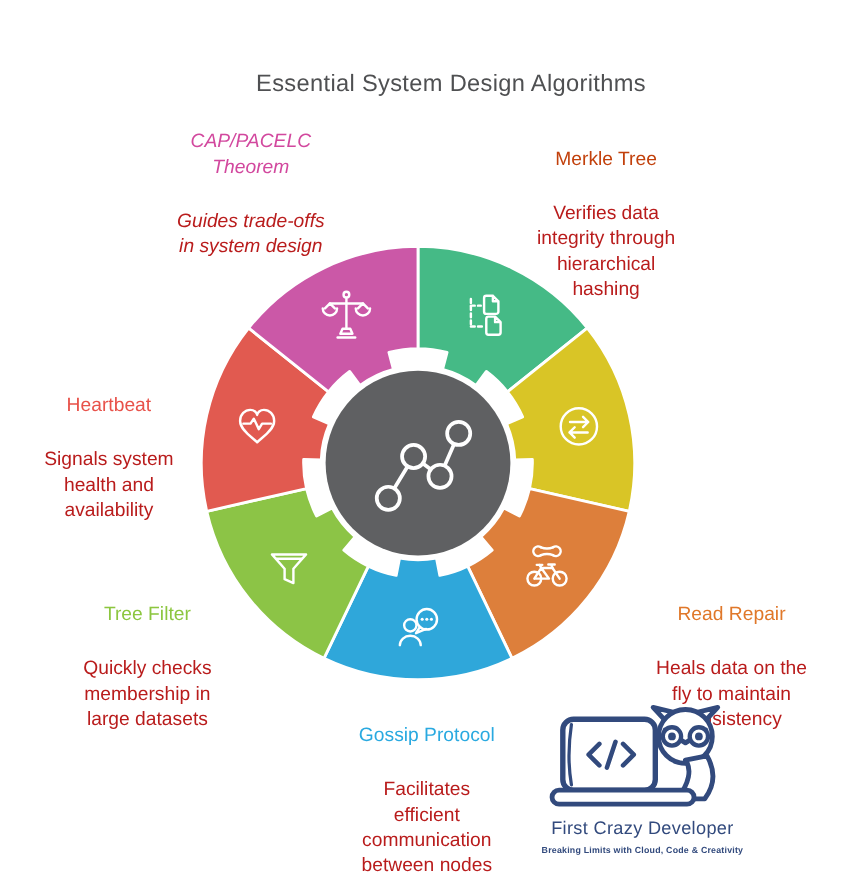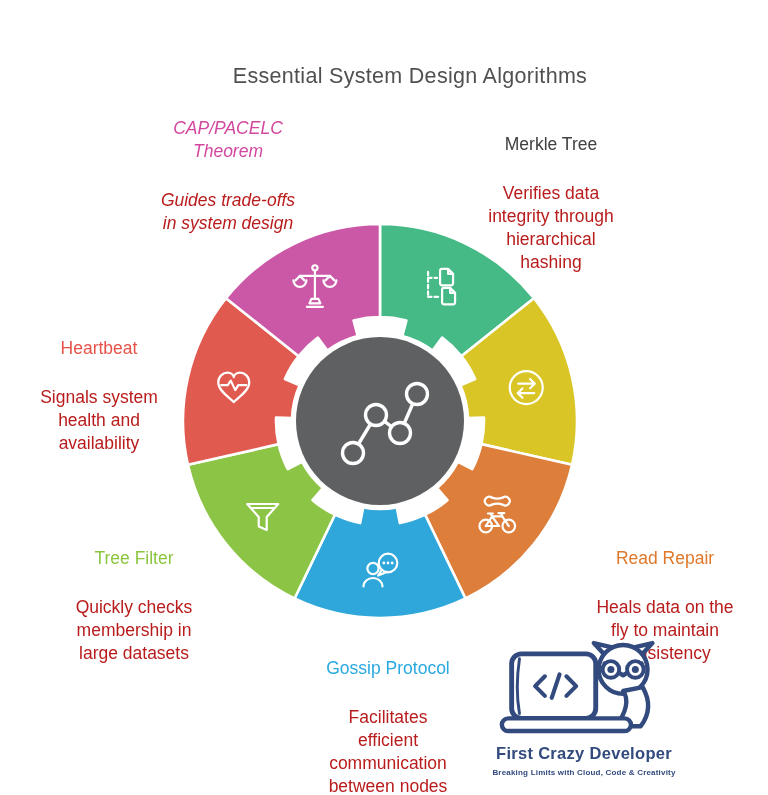--- a/index.html
+++ b/index.html
@@ -17,39 +17,39 @@
   .co-cap{left:115px;top:94px;width:226px;font-style:italic;}
   .co-merkle{left:448px;top:110px;width:206px;}
   .co-consistent{left:592px;top:307px;width:176px;}
   .co-read{left:562px;top:524px;width:206px;}
   .co-gossip{left:283px;top:634px;width:210px;}
   .co-bloom{left:28px;top:524px;width:212px;}
   .co-heartbeat{left:3px;top:314px;width:192px;}
   .wheel{position:absolute;left:180px;top:221px;width:400px;height:400px;}
   .logo{position:absolute;left:488px;top:640px;width:192px;text-align:center;}
   .logo svg{display:block;margin:0 auto;}
-  .logo .name{font-size:16.5px;font-weight:bold;letter-spacing:.3px;margin-top:4px;}
+  .logo .name{font-size:16.5px;font-weight:normal;letter-spacing:.3px;margin-top:4px;}
   .logo .tagline{font-size:8px;font-weight:bold;letter-spacing:.2px;margin-top:5px;}
 </style>
 </head>
 <body>
 
 <div id="canvas">
 
   <div class="title">Essential System Design Algorithms</div>
 
   <div class="callout co-cap">
     <div class="head" style="color: rgb(210, 72, 158);">CAP/PACELC
 Theorem</div>
     <div class="body">Guides trade-offs
 in system design</div>
   </div>
 
   <div class="callout co-merkle">
-    <div class="head" style="color: #404040;">Merkle Tree</div>
+    <div class="head" style="color: #c2410c;">Merkle Tree</div>
     <div class="body">Verifies data
 integrity through
 hierarchical
 hashing</div>
   </div>
 
 
   <div class="callout co-read">
     <div class="head" style="color: rgb(224, 120, 42);">Read Repair</div>
     <div class="body">Heals data on the
@@ -66,21 +66,21 @@
   </div>
 
   <div class="callout co-bloom">
     <div class="head" style="color: rgb(140, 198, 63);">Tree Filter</div>
     <div class="body">Quickly checks
 membership in
 large datasets</div>
   </div>
 
   <div class="callout co-heartbeat">
-    <div class="head" style="color: rgb(232, 82, 74);">Heartbeat</div>
+    <div class="head" style="color: rgb(232, 82, 74); margin-top: 20px;">Heartbeat</div>
     <div class="body">Signals system
 health and
 availability</div>
   </div>
 
   <svg id="wheel" class="wheel" viewBox="0 0 400 400">
       <path d="M 200.00 3.00 A 197 197 0 0 1 354.02 77.17 L 281.31 135.16 A 104 104 0 0 0 262.17 116.63 L 252.61 129.46 A 88 88 0 0 0 222.35 114.89 L 226.42 99.41 A 104 104 0 0 0 200.00 96.00 Z" fill="#45ba86" stroke="#fff" stroke-width="2.6" stroke-linejoin="round"></path>
       <g transform="translate(265.08,64.85)">
         <g fill="none" stroke="#fff" stroke-width="2.2" stroke-linecap="round" stroke-linejoin="round">
           <path d="M -17 -14 V 11" stroke-dasharray="3.5 3"></path>

